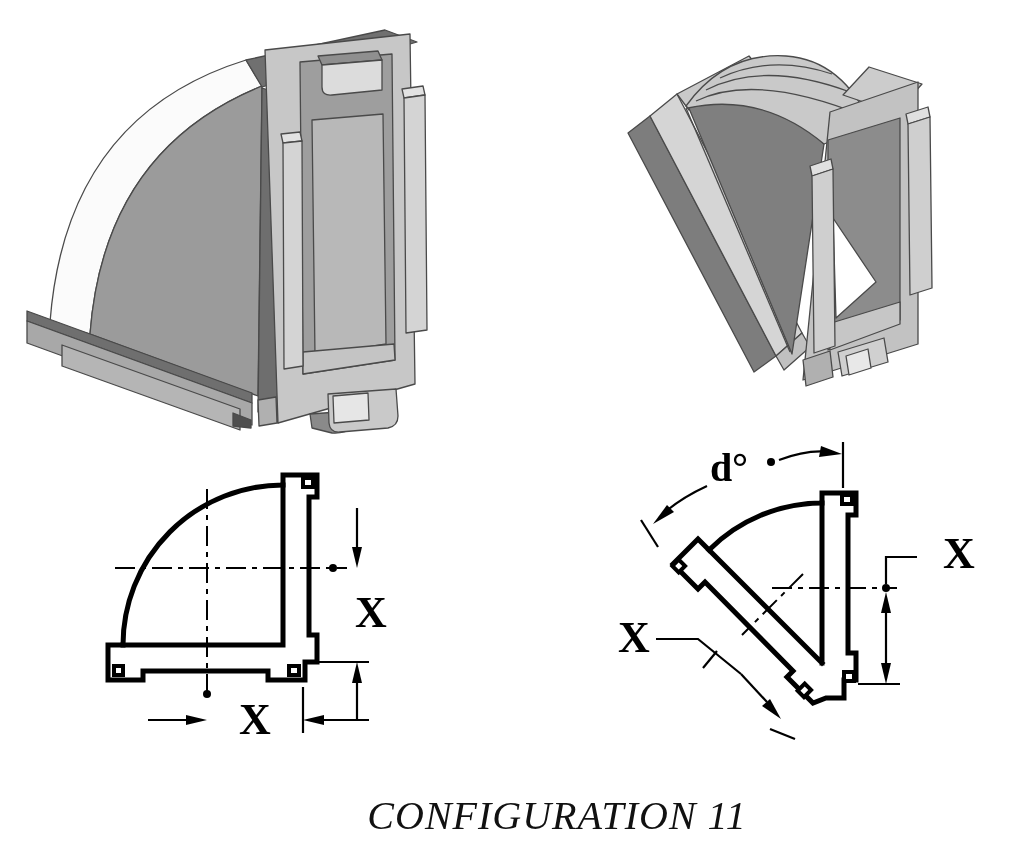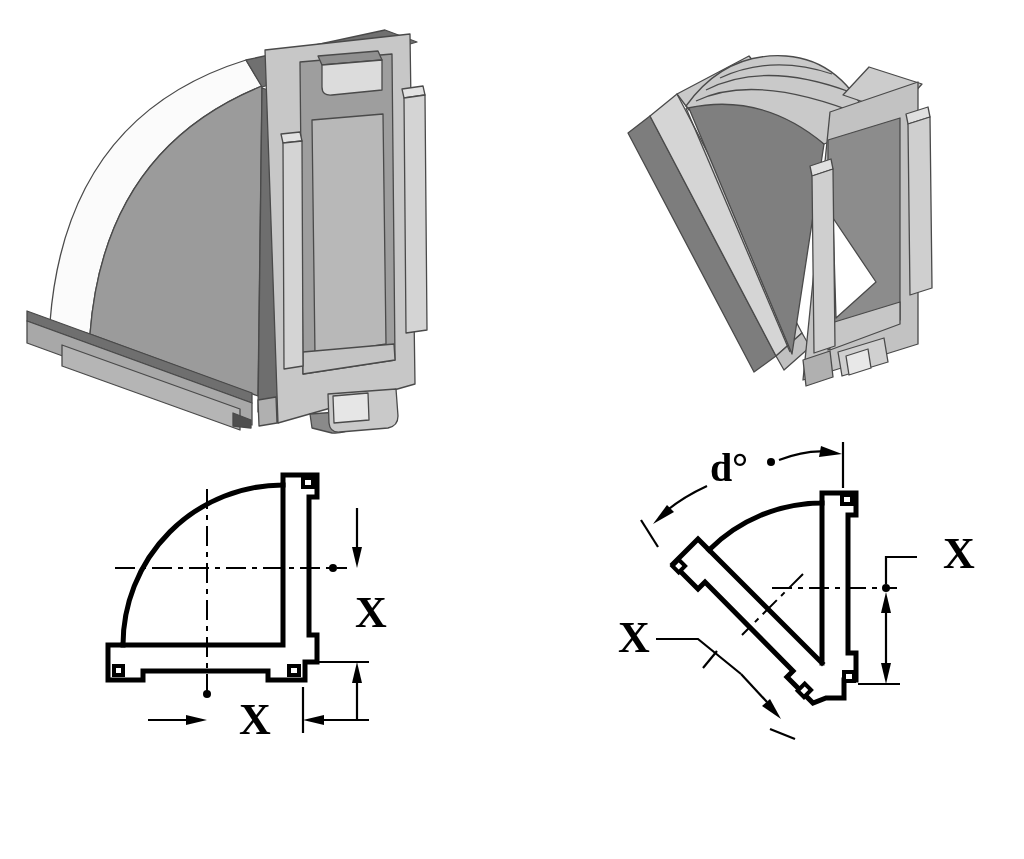--- a/index.html
+++ b/index.html
@@ -131,13 +131,14 @@
 
       <path class="thin" d="M917,557 L886,557 L886,584"></path>
       <path class="thin" d="M886,613 L886,663"></path>
       <polygon class="ah" points="886,592 881,613 891,613"></polygon>
       <polygon class="ah" points="886,684 881,663 891,663"></polygon>
       <path class="thin" d="M858,684 L900,684"></path>
       <text class="dim-label" x="959" y="568">X</text>
     </g>
   </svg>
 
+  <div id="caption">CONFIGURATION 11</div>
 </div>
 
 </body></html>

